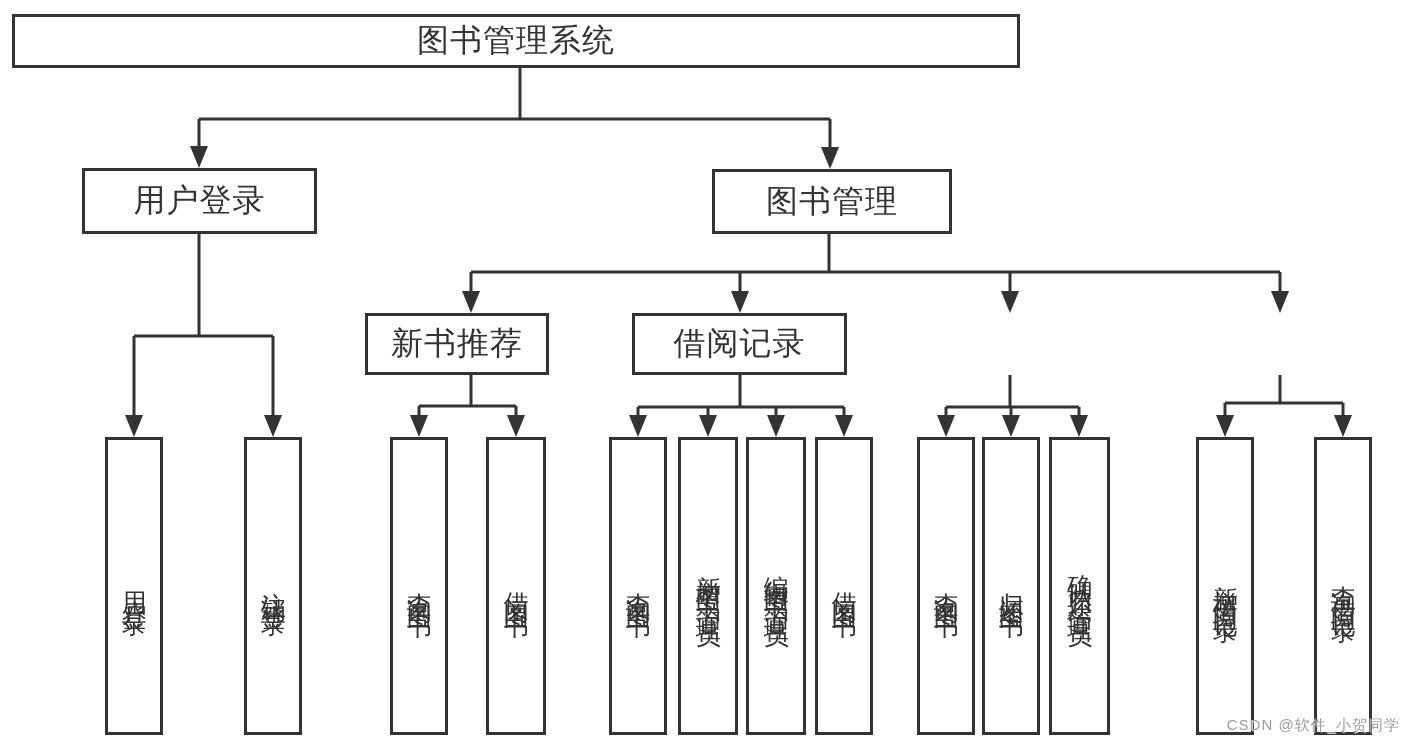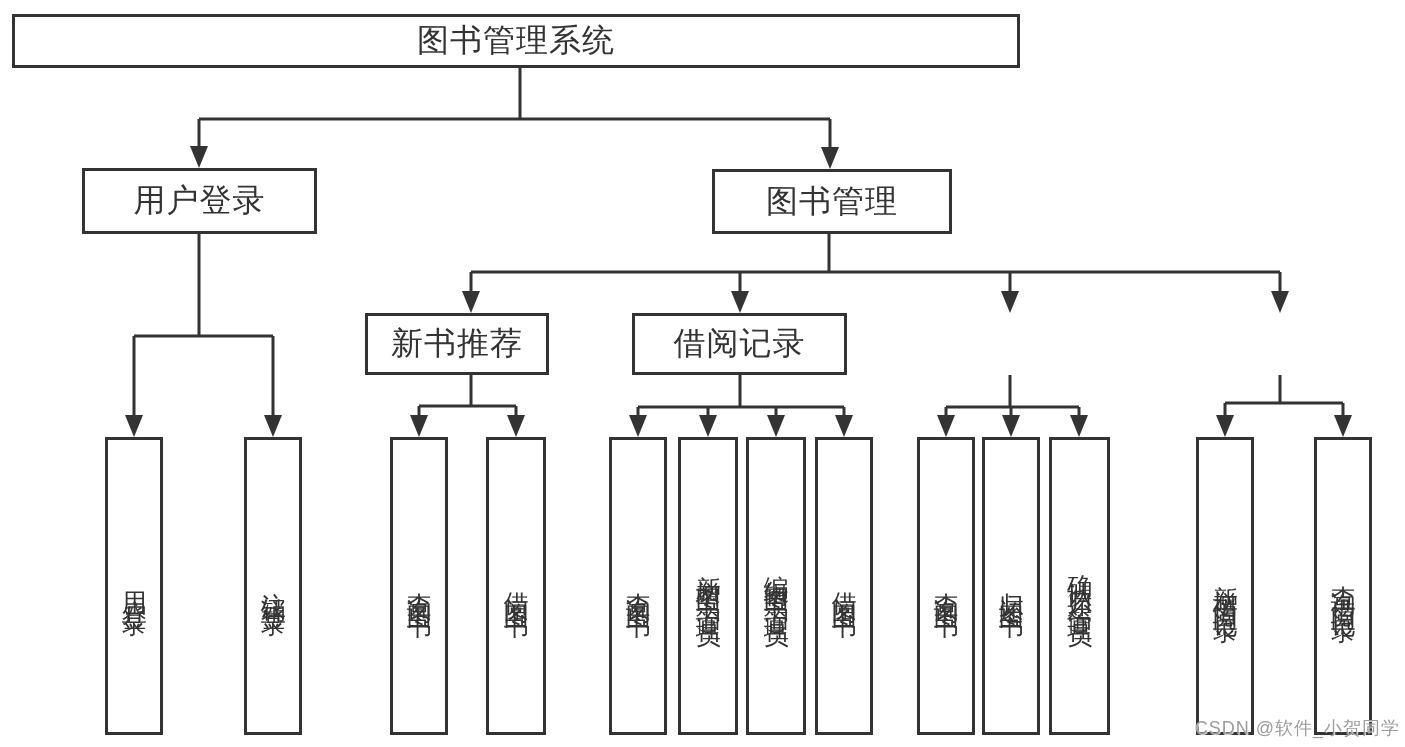--- a/index.html
+++ b/index.html
@@ -26,21 +26,21 @@
   .v {
     writing-mode:vertical-rl;
     text-orientation:mixed;
     font-size:25px;
     letter-spacing:7px;
     line-height:1.1;
   }
   .watermark {
     position:absolute;
     right:5px; top:716px;
-    font-size:18px;
+    font-size:15px;
     color:#9c9c9c;
     letter-spacing:1px;
     text-shadow:1px 1px 1px rgba(255,255,255,0.9);
     white-space:nowrap;
   }
 </style>
 </head>
 <body>
 
 <div class="stage">

